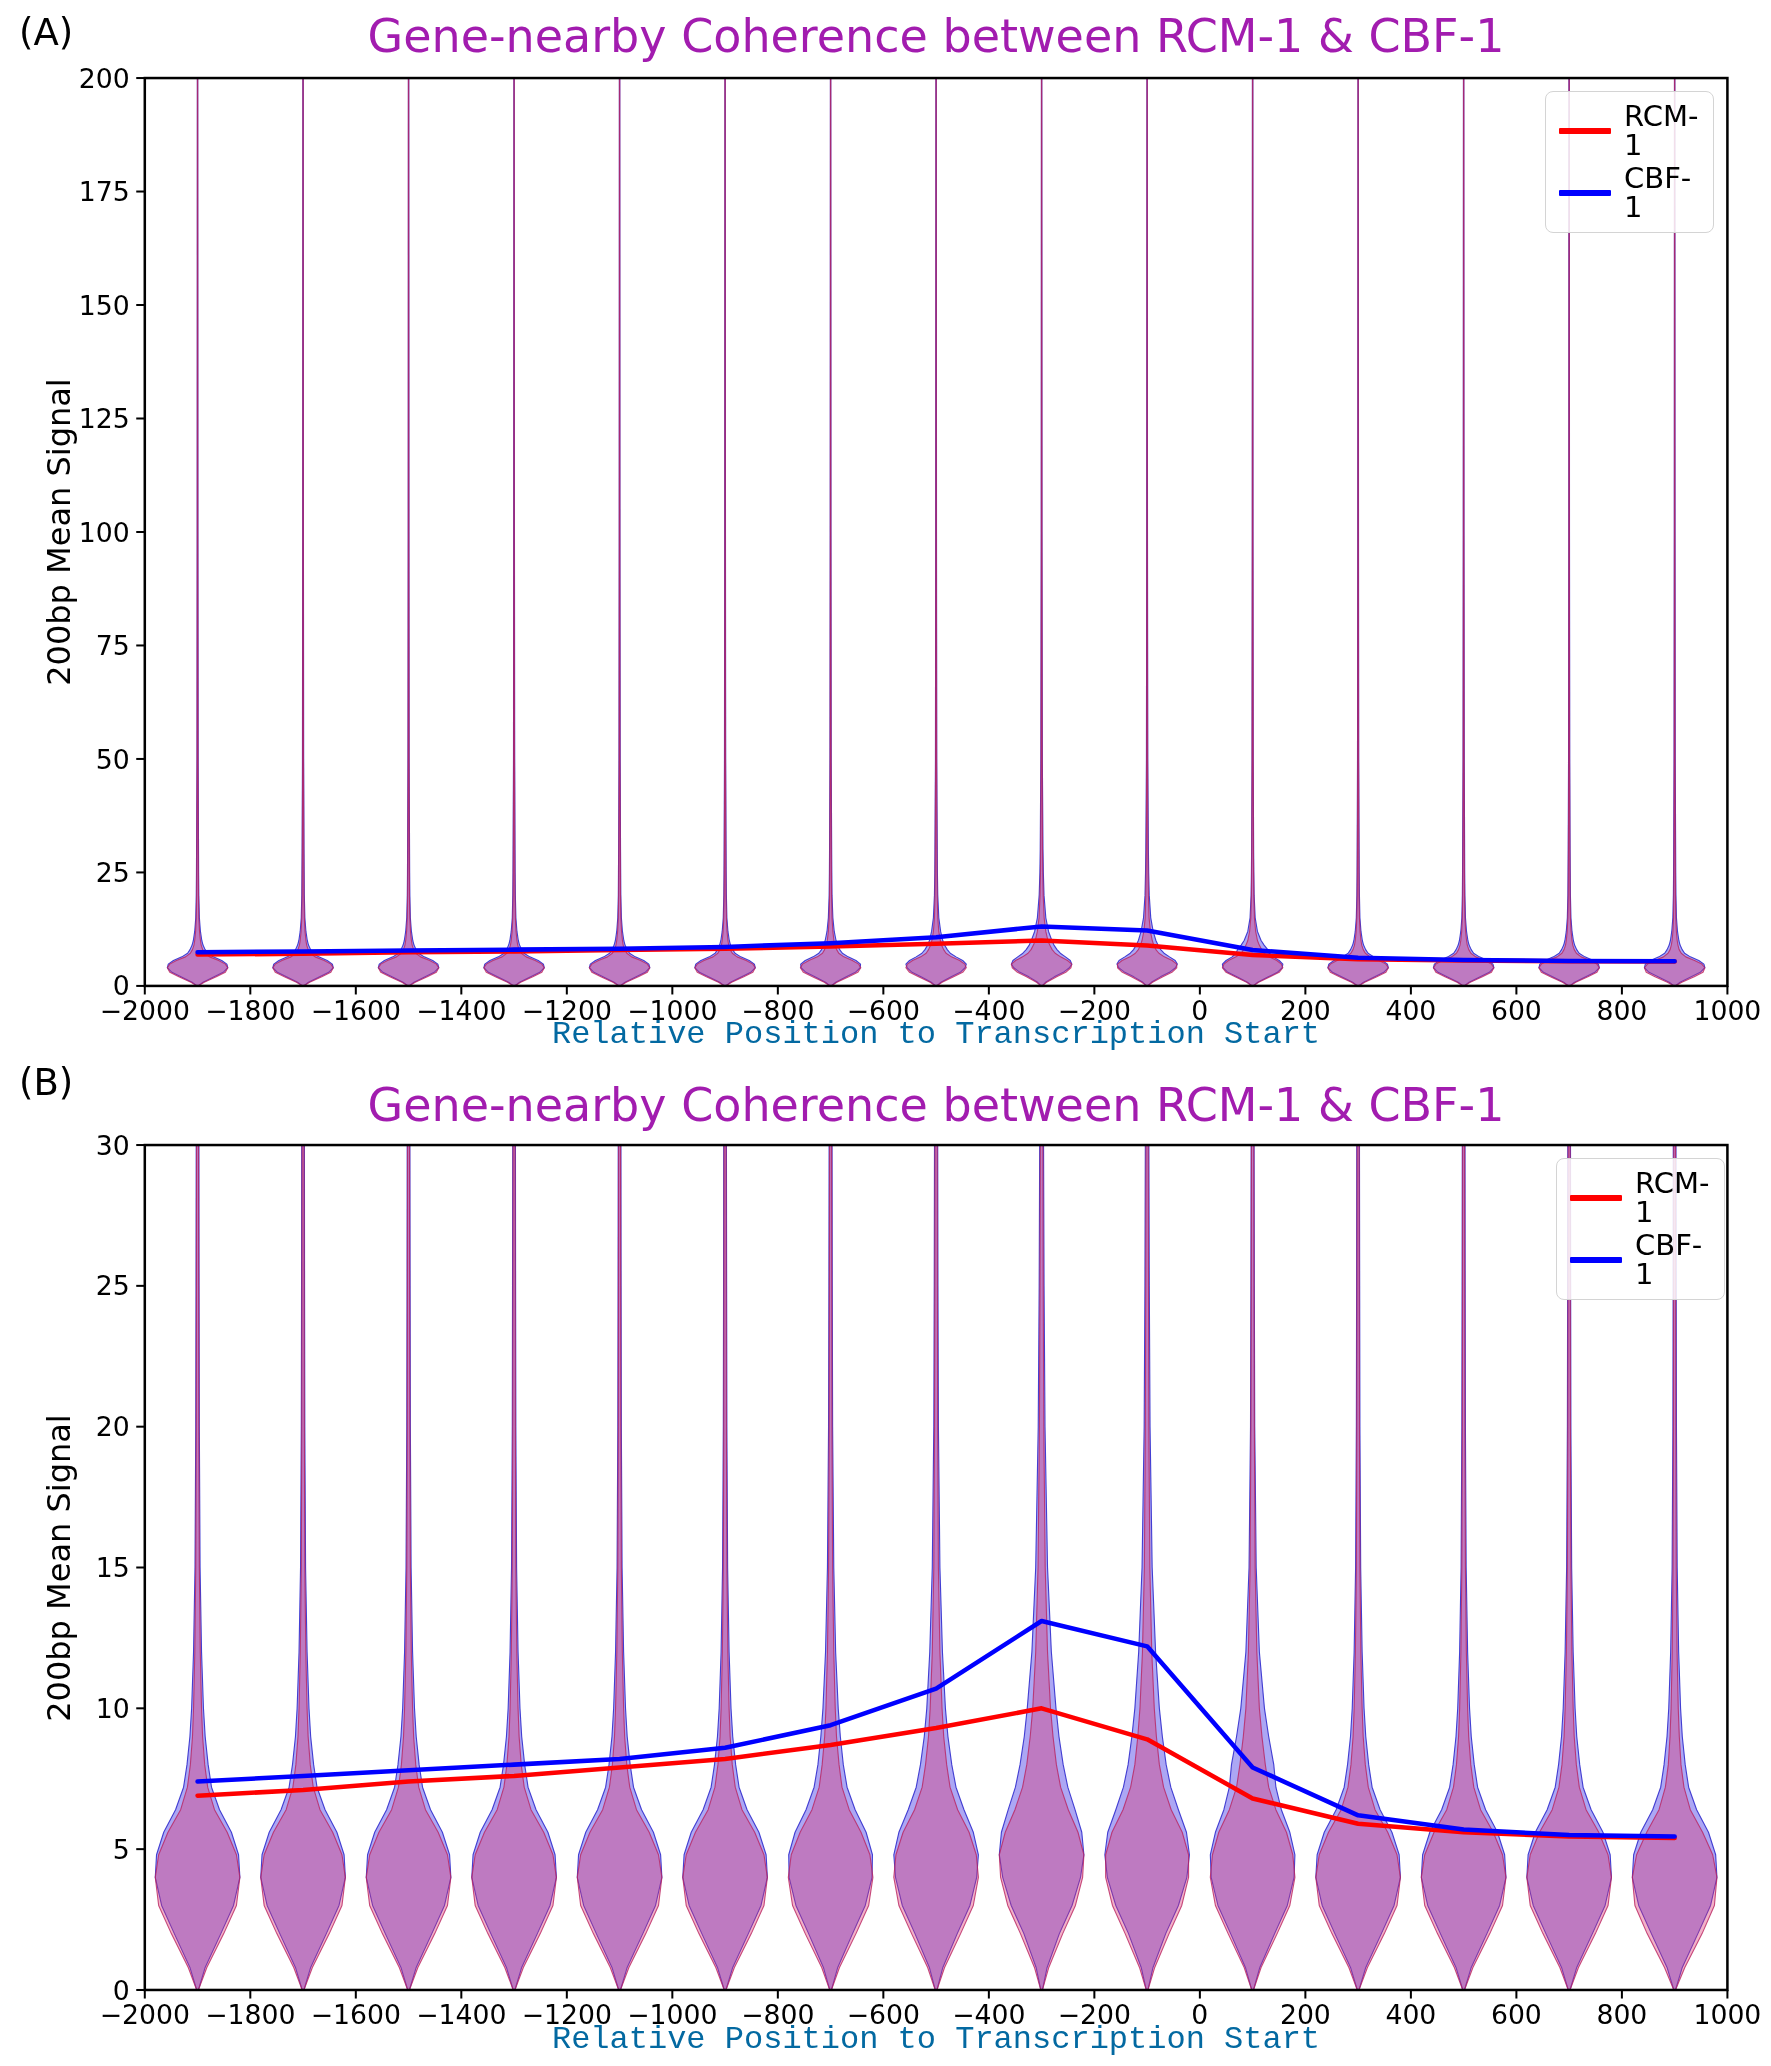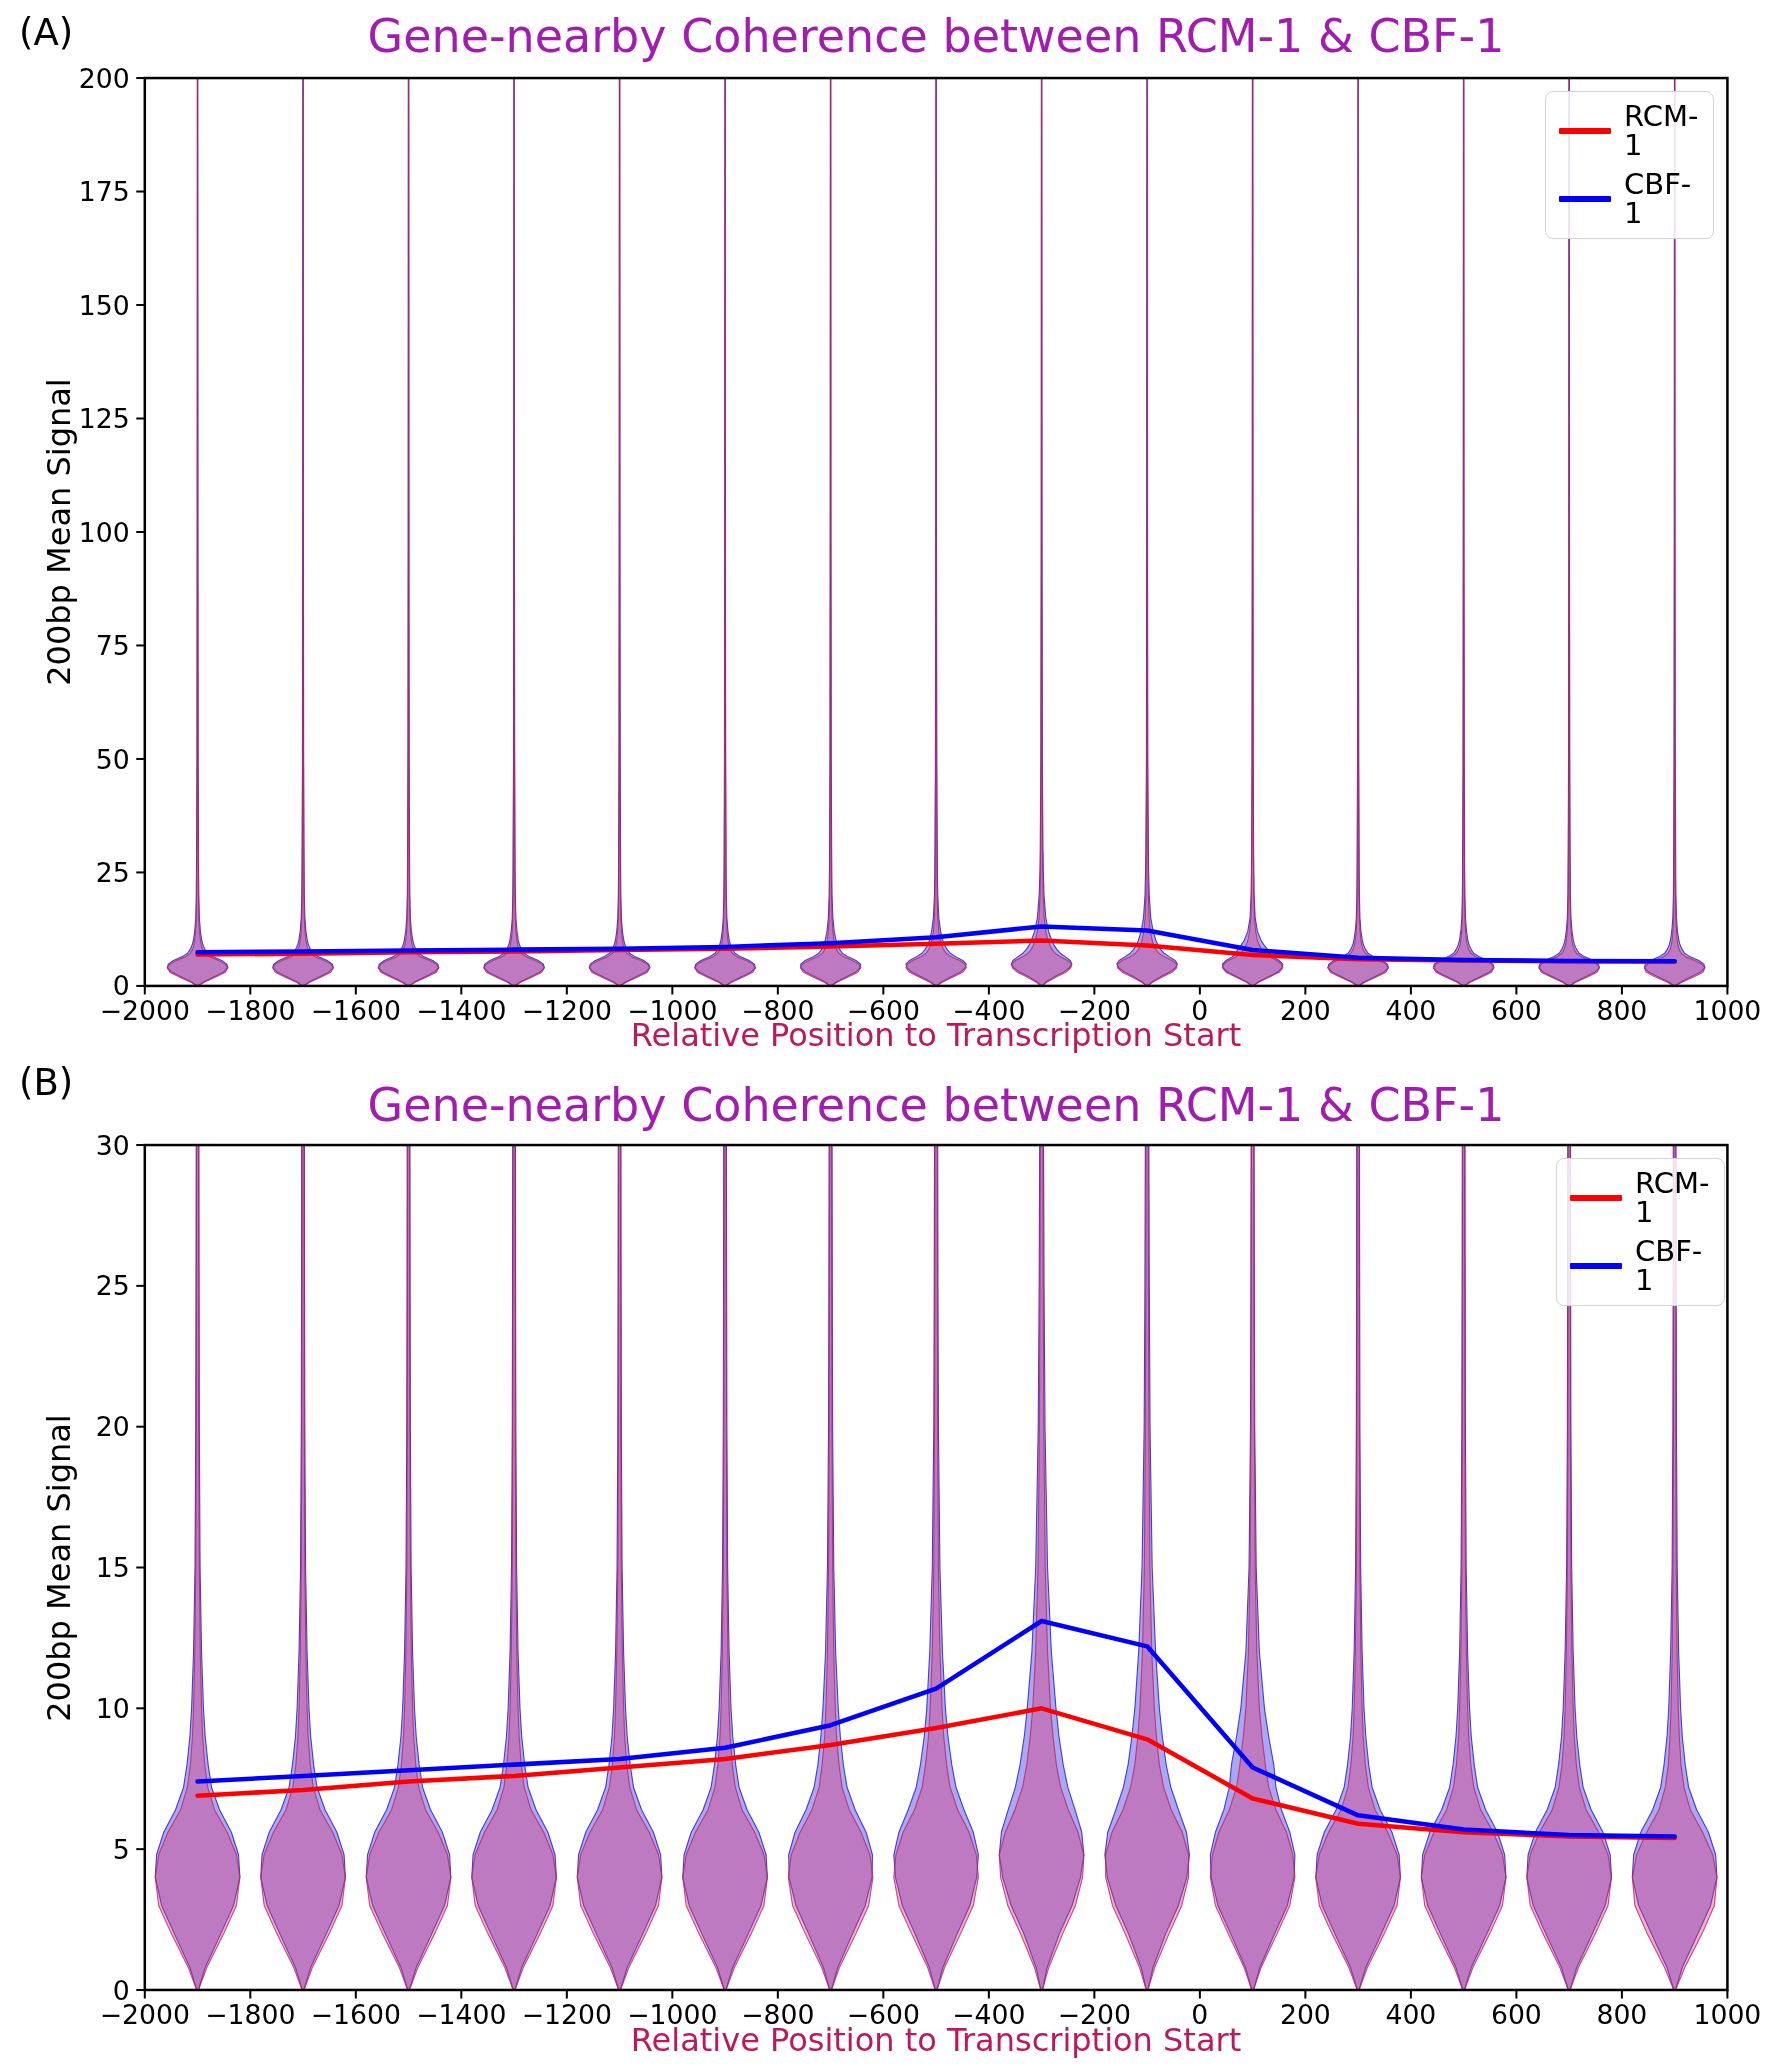--- a/index.html
+++ b/index.html
@@ -3,26 +3,26 @@
 <meta charset="utf-8">
 <style>
   html,body{margin:0;padding:0;background:#ffffff;}
   .page{position:relative;width:1772px;height:2066px;background:#ffffff;overflow:hidden;
         font-family:"DejaVu Sans","Liberation Sans",sans-serif;color:#000;}
   .plot-svg{position:absolute;left:0;top:0;width:1772px;height:2066px;}
   .panel-label{position:absolute;left:19px;font-size:37px;color:#000;white-space:nowrap;}
   .chart-title{position:absolute;left:936px;transform:translateX(-50%);font-size:46px;
                color:#a21caf;white-space:nowrap;}
   .x-label{position:absolute;left:936px;transform:translateX(-50%);font-size:32px;
-           color:#be185d;white-space:nowrap;}
+           color:#0369a1;white-space:nowrap;font-family:Liberation Mono, monospace;}
   .y-label{position:absolute;left:59px;transform:translate(-50%,-50%) rotate(-90deg);
            font-size:32px;color:#000;white-space:nowrap;}
   .legend{position:absolute;width:169px;box-sizing:border-box;background:rgba(255,255,255,0.85);
           border:1.5px solid #d4d4d4;border-radius:8px;padding:10px 13px;display:flex;
-          flex-direction:column;justify-content:flex-end;gap:10px;}
+          flex-direction:column;justify-content:flex-end;gap:4px;}
   .legend-row{display:flex;align-items:center;gap:13px;}
   .legend-swatch{display:inline-block;width:52px;height:5.5px;border-radius:1px;flex:0 0 auto;}
   .legend-text{font-size:29px;line-height:1;color:#000;}
 </style>
 </head>
 <body>
 
 <div class="page">
 
   <svg class="plot-svg" id="plot-svg" viewBox="0 0 3518 4103" xmlns="http://www.w3.org/2000/svg">

